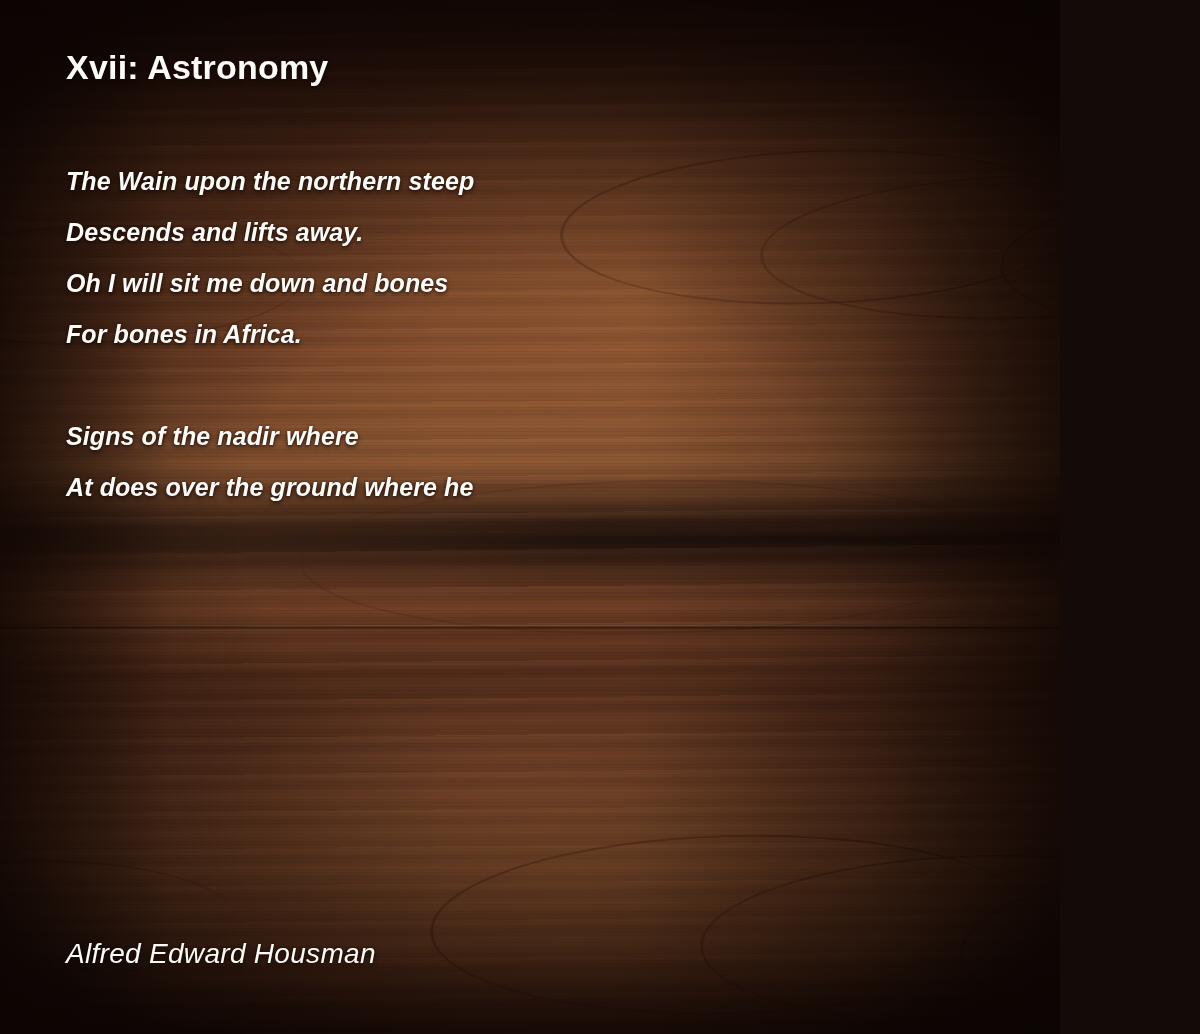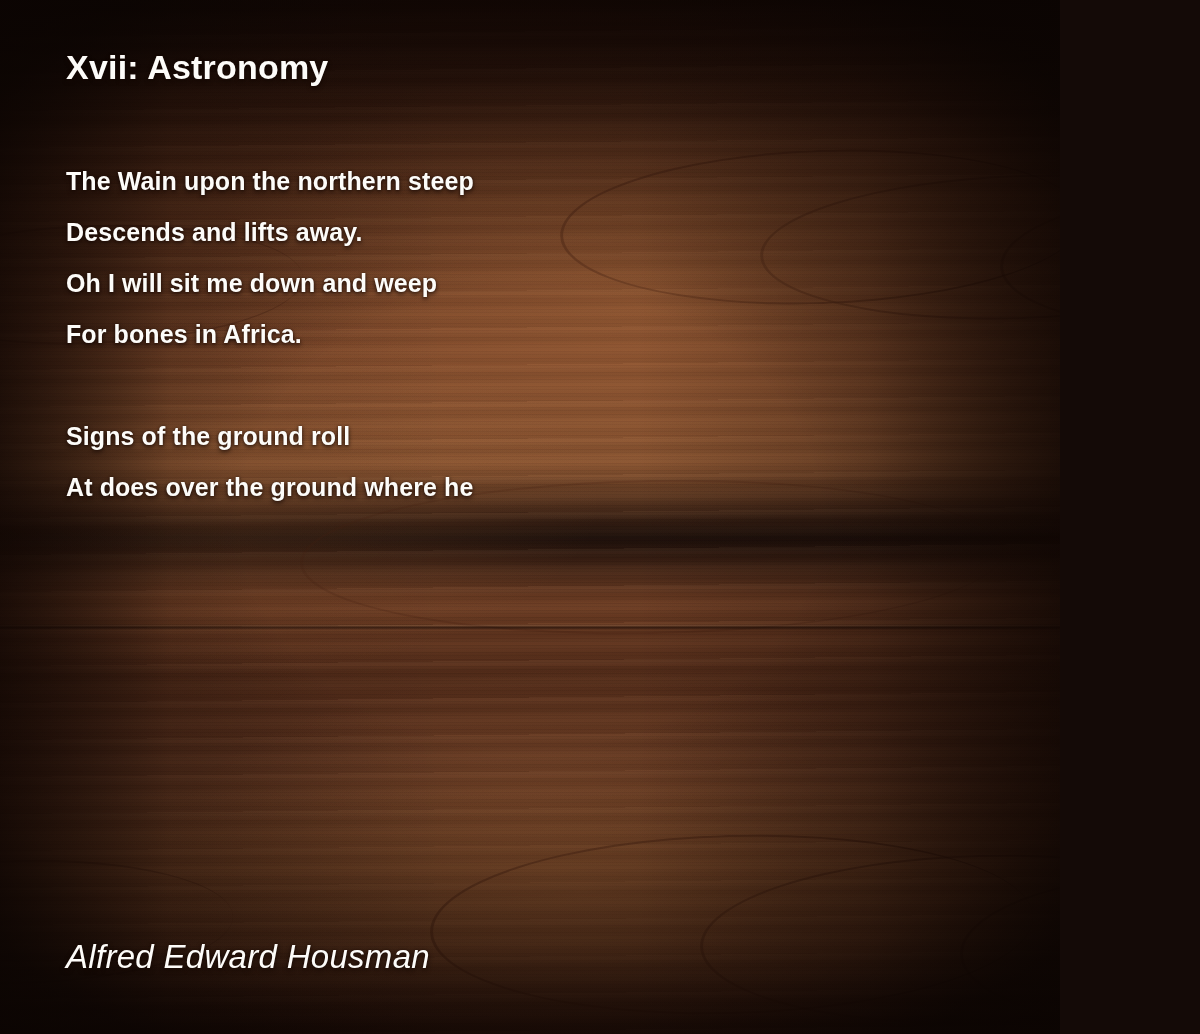--- a/index.html
+++ b/index.html
@@ -162,40 +162,41 @@
 
   .poem-body {
     position: absolute;
     left: 66px;
     top: 156px;
     margin: 0;
   }
 
   .stanza {
     margin: 0 0 51px 0;
+    font-style: italic;
   }
   .stanza:last-child { margin-bottom: 0; }
 
   .poem-line {
     font-size: 25px;
     font-weight: bold;
     line-height: 51px;
     color: #fdfcf9;
     letter-spacing: 0.1px;
     white-space: nowrap;
     text-shadow: 0 2px 4px rgba(20, 8, 4, 0.80),
                  0 0 2px rgba(30, 12, 6, 0.55);
   }
 
   .poem-author {
     position: absolute;
     left: 66px;
     top: 938px;
     margin: 0;
-    font-size: 33px;
+    font-size: 28px;
     font-style: italic;
     font-weight: normal;
     color: #fdfcf9;
     letter-spacing: 0.3px;
     white-space: nowrap;
     text-shadow: 0 2px 5px rgba(20, 8, 4, 0.85),
                  0 0 2px rgba(30, 12, 6, 0.55);
   }
 </style>
 </head>
@@ -222,27 +223,27 @@
   <div class="wood-vignette"></div>
 
   <div class="content">
 
     <h1 class="poem-title">Xvii: Astronomy</h1>
 
     <div class="poem-body">
       <div class="stanza">
         <div class="poem-line">The Wain upon the northern steep</div>
         <div class="poem-line">Descends and lifts away.</div>
-        <div class="poem-line">Oh I will sit me down and weep</div>
+        <div class="poem-line">Oh I will sit me down and bones</div>
         <div class="poem-line">For bones in Africa.</div>
       </div>
 
 
       <div class="stanza">
-        <div class="poem-line">Signs of the ground roll</div>
+        <div class="poem-line">Signs of the nadir where</div>
         <div class="poem-line">At does over the ground where he</div>
       </div>
     </div>
 
     <div class="poem-author">Alfred Edward Housman</div>
 
   </div>
 </div>
 
 </body></html>

